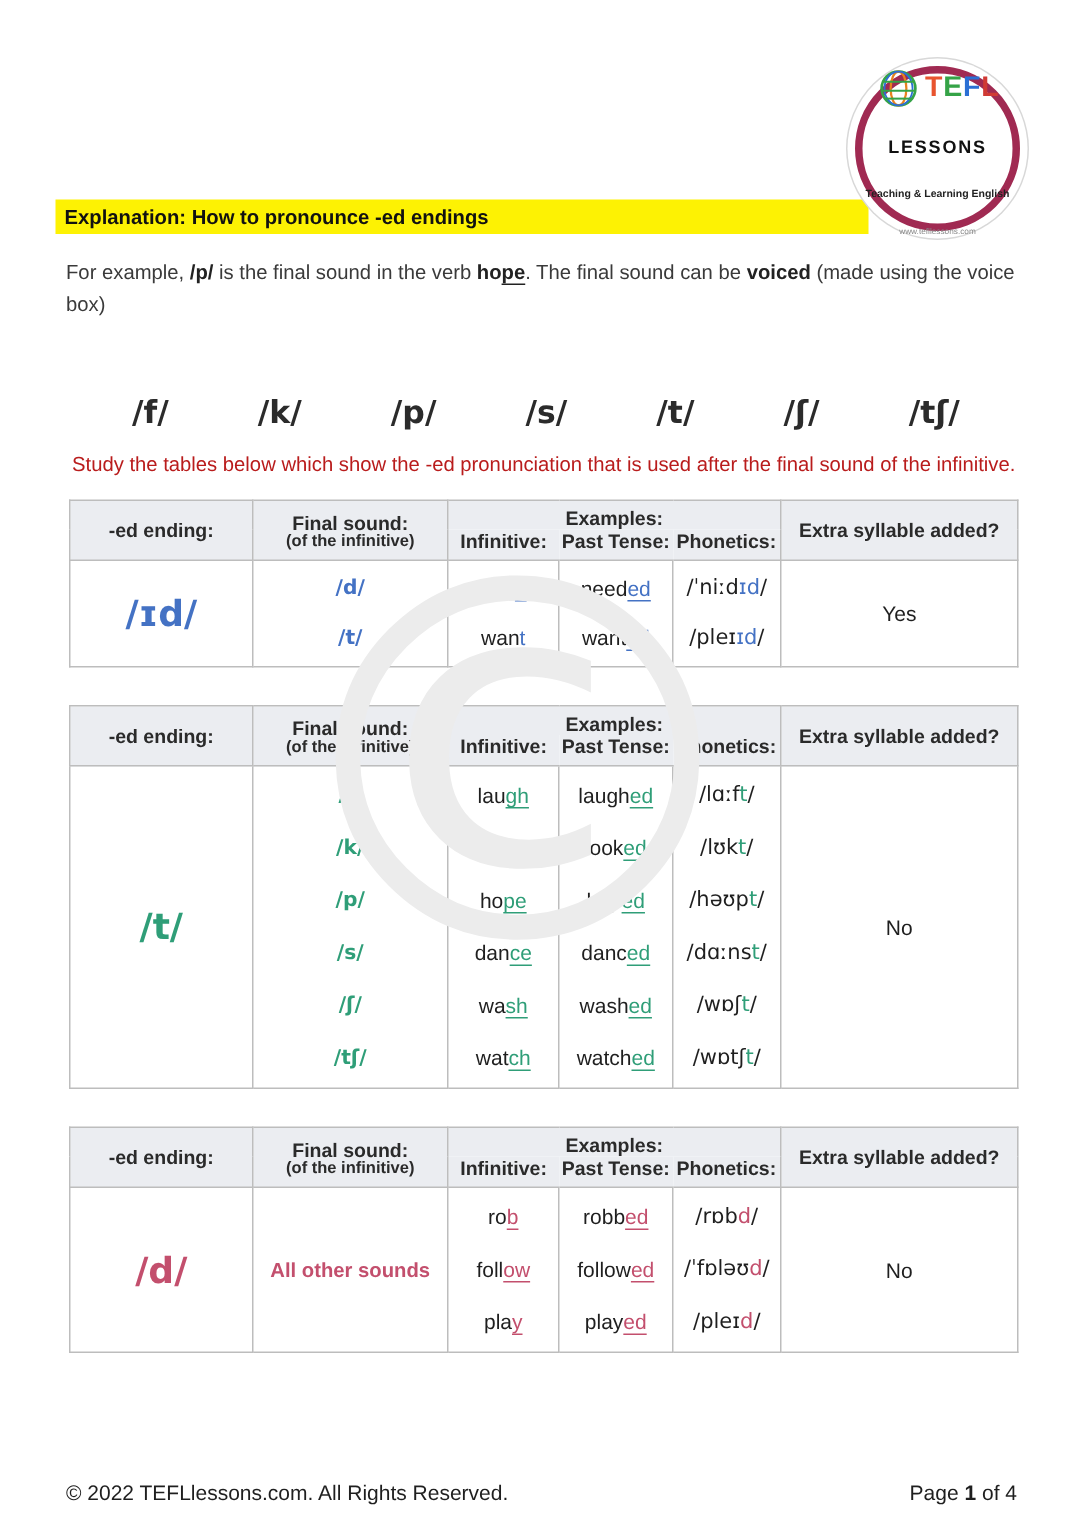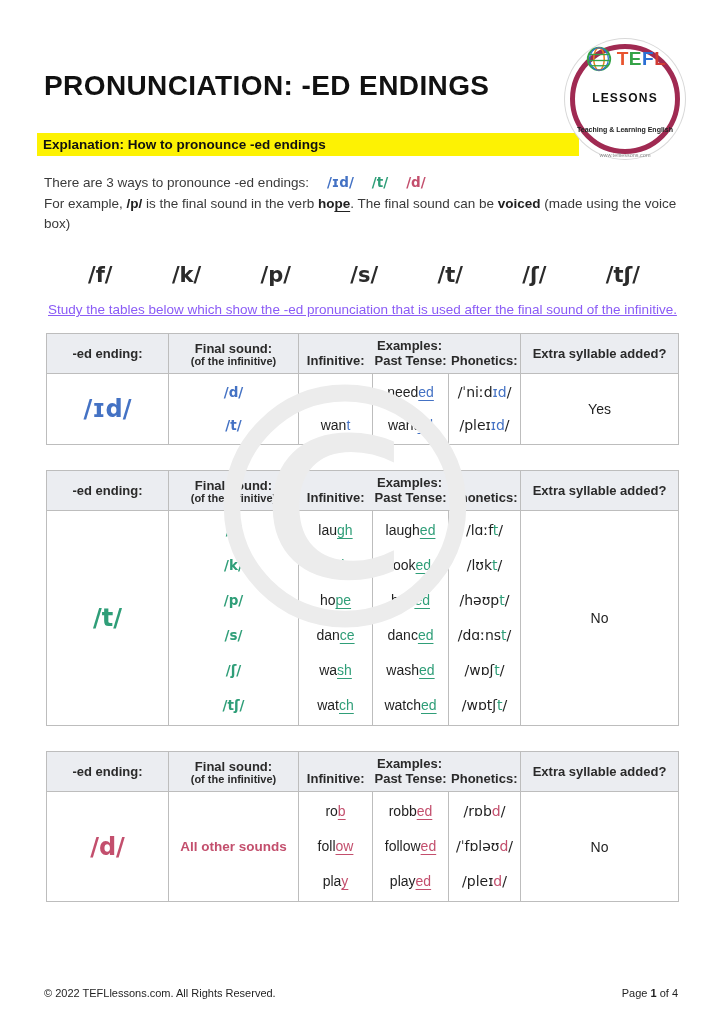--- a/index.html
+++ b/index.html
@@ -25,21 +25,21 @@
   .intro{position:absolute;left:44px;top:172px;width:644px;font-size:13.5px;
          line-height:20.6px;color:#3a3a3a;}
   .intro .b{font-weight:700;color:#222;}
   .ul{text-decoration:underline;text-underline-offset:3px;}
   .ipa{font-family:"DejaVu Sans",sans-serif;}
   .ph-item{font-weight:700;margin-left:18px;}
 
   .sounds{position:absolute;left:88px;top:263px;width:552px;display:flex;
           justify-content:space-between;font-size:21px;font-weight:700;color:#2b2b2b;}
 
-  .study{position:absolute;left:48px;top:302px;font-size:13.5px;color:#8b5cf6;text-decoration:underline;}
+  .study{position:absolute;left:48px;top:302px;font-size:13.5px;color:#b91c1c;}
 
   .tables{position:absolute;left:46px;top:333px;width:632px;}
   table.wtable{border-collapse:collapse;table-layout:fixed;width:632px;margin:0 0 25px 0;}
   .wtable th,.wtable td{border:1px solid #bdbdbd;text-align:center;vertical-align:middle;padding:0;}
   .wtable thead th{background:#ebedf1;color:#2a2a2a;font-size:13px;font-weight:700;}
   .hr1 th{padding:4px 2px;}
   .th-fs-sub{font-size:11px;font-weight:600;margin-top:-1px;}
   .th-ex{border-bottom:none !important;padding-bottom:0 !important;}
   .hr2 th{border-top:none !important;border-left:none !important;border-right:none !important;
           font-size:12.5px;padding:0 0 5px 0 !important;}
@@ -48,29 +48,28 @@
   .t1 .line{height:33px;line-height:33px;}
   td.c-fs .line,.fs-label{font-weight:700;font-size:13.5px;}
   td.c-fs,td.c-inf,td.c-past,td.c-ph{padding:2px 0;}
   td.c-extra{font-size:14px;color:#1f1f1f;margin-top:16px;}
 
   .watermark{position:absolute;left:345px;top:512px;transform:translate(-50%,-50%);
              font-family:"DejaVu Sans",sans-serif;font-size:335px;line-height:1;color:#ececec;
              z-index:10;pointer-events:none;user-select:none;}
 
   .footer{position:absolute;left:44px;top:987px;width:634px;display:flex;
-          justify-content:space-between;font-size:11px;color:#1f1f1f;}
+          justify-content:space-between;font-size:14px;color:#1f1f1f;}
   .footer .b{font-weight:700;}
 </style>
 </head>
 <body>
 
 <div class="page">
 
-  <div class="title">PRONUNCIATION: -ED ENDINGS</div>
 
   <div class="logo">
     <div class="logo-top">
       <svg width="30" height="30" viewBox="0 0 40 40">
         <circle cx="20" cy="20" r="15" fill="none" stroke="#35a347" stroke-width="2.4"></circle>
         <ellipse cx="20" cy="20" rx="7" ry="15" fill="none" stroke="#e8821e" stroke-width="2"></ellipse>
         <ellipse cx="20" cy="20" rx="12.5" ry="15" fill="none" stroke="#2b6fd4" stroke-width="1.6"></ellipse>
         <line x1="6" y1="14" x2="34" y2="14" stroke="#35a347" stroke-width="1.8"></line>
         <line x1="5" y1="22" x2="35" y2="22" stroke="#35a347" stroke-width="1.8"></line>
         <line x1="8" y1="29" x2="32" y2="29" stroke="#35a347" stroke-width="1.8"></line>
@@ -78,23 +77,20 @@
       <span class="tefl"><span style="color: rgb(232, 84, 47);">T</span><span style="color: rgb(53, 163, 71);">E</span><span style="color: rgb(43, 111, 212);">F</span><span style="color: rgb(208, 58, 52);">L</span></span>
     </div>
     <div class="lessons">LESSONS</div>
     <div class="tagline">Teaching  &amp; Learning English</div>
     <div class="website">www.tefllessons.com</div>
   </div>
 
   <div class="yellow-bar">Explanation: How to pronounce -ed endings</div>
 
   <div class="intro">
-    <div>
-      <span>There are 3 ways to pronounce -ed endings:</span><span><span class="ipa ph-item" style="color: rgb(68, 114, 196);">/ɪd/</span><span class="ipa ph-item" style="color: rgb(47, 158, 120);">/t/</span><span class="ipa ph-item" style="color: rgb(195, 79, 109);">/d/</span></span>
-    </div>
     <div><span>For example, </span><span class="b">/p/</span><span> is the final sound in the verb </span><span class="b">ho</span><span class="b ul">pe</span><span>. The final sound can be </span><span class="b">voiced</span><span> (made using the voice box)</span></div>
   </div>
 
   <div class="sounds ipa">
       <span>/f/</span>
       <span>/k/</span>
       <span>/p/</span>
       <span>/s/</span>
       <span>/t/</span>
       <span>/ʃ/</span>

